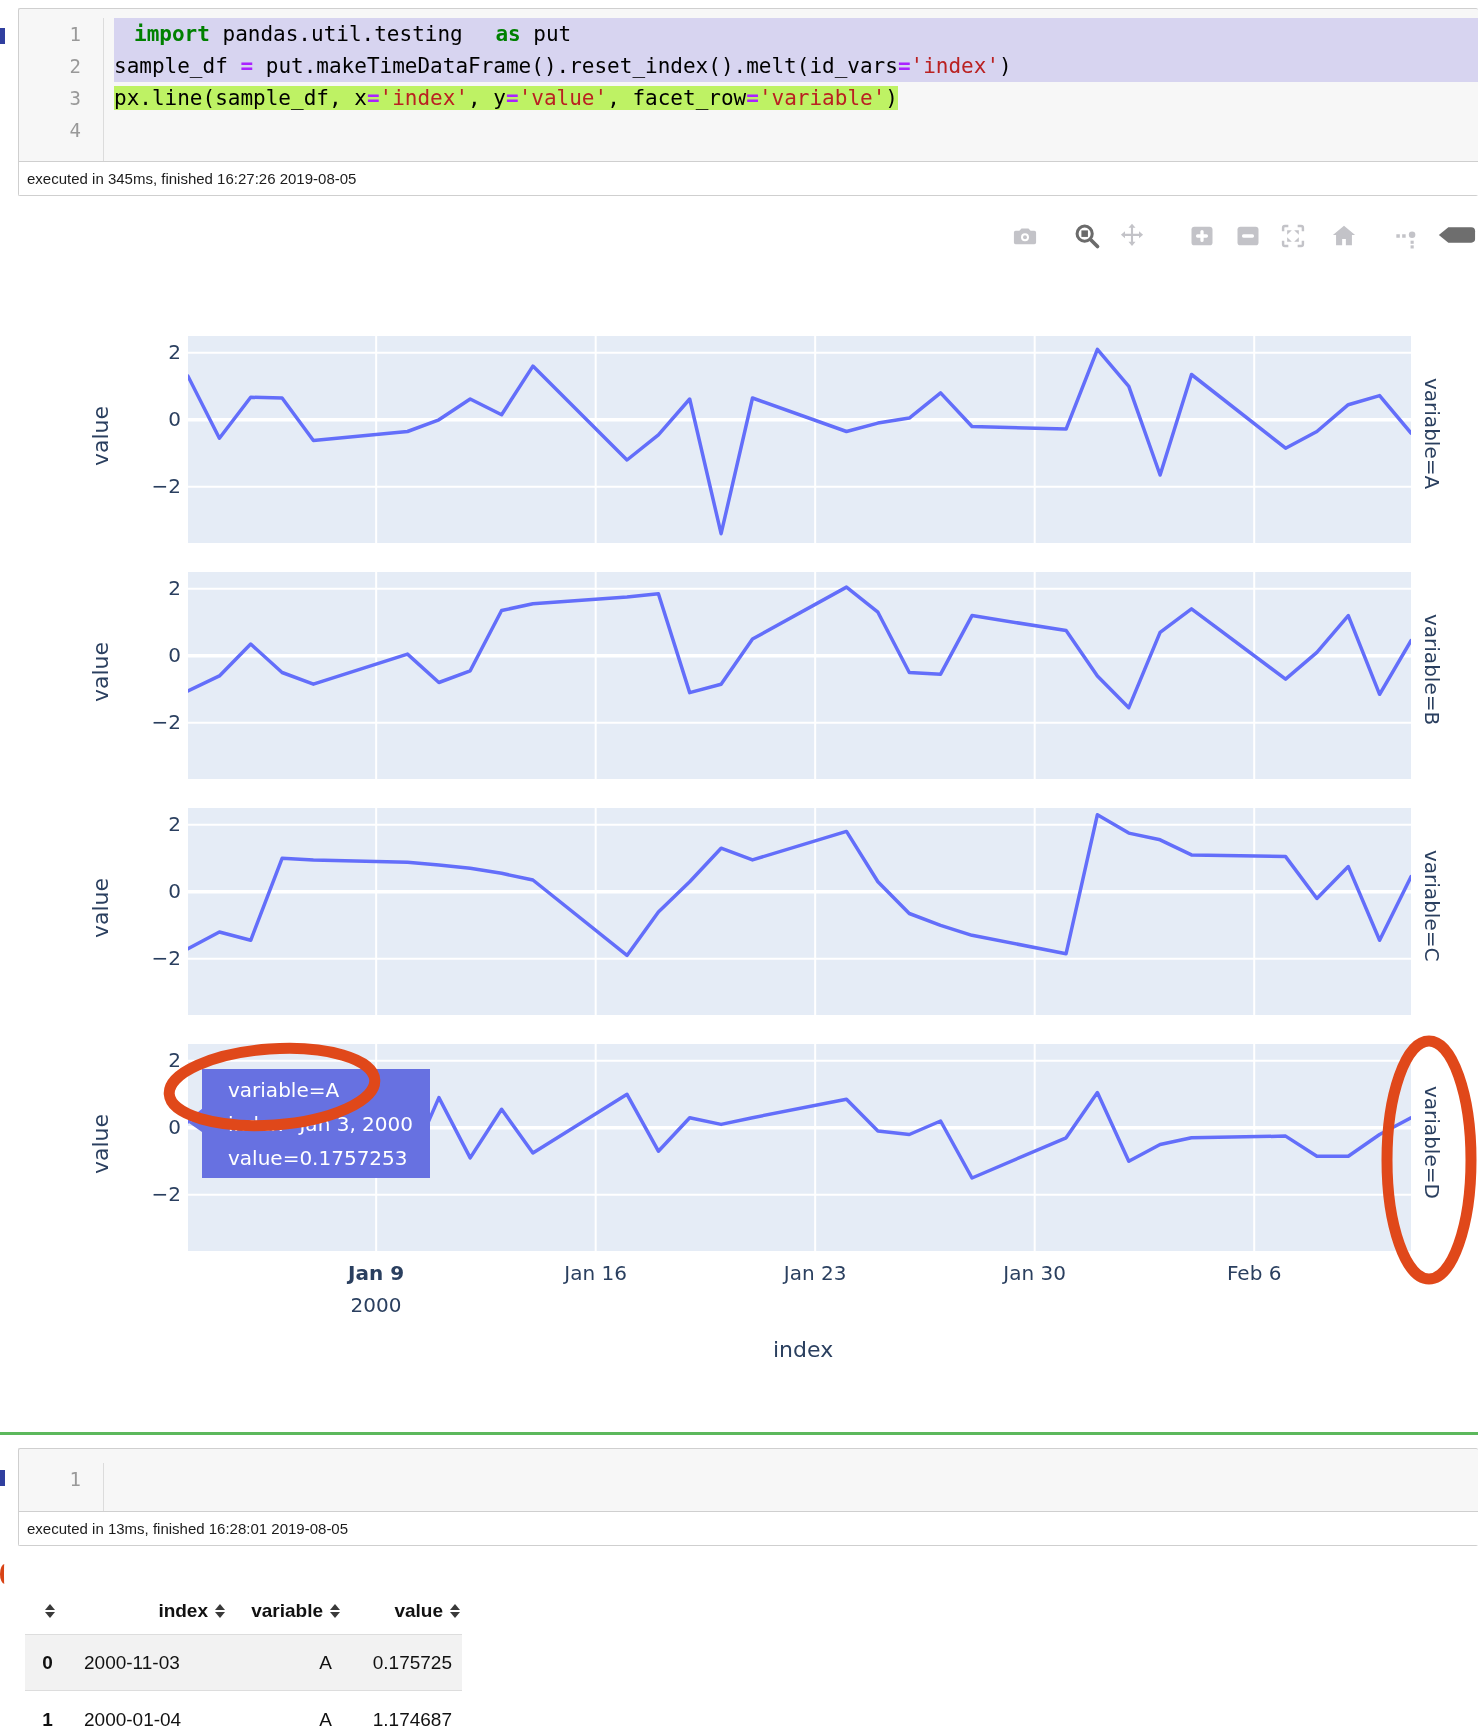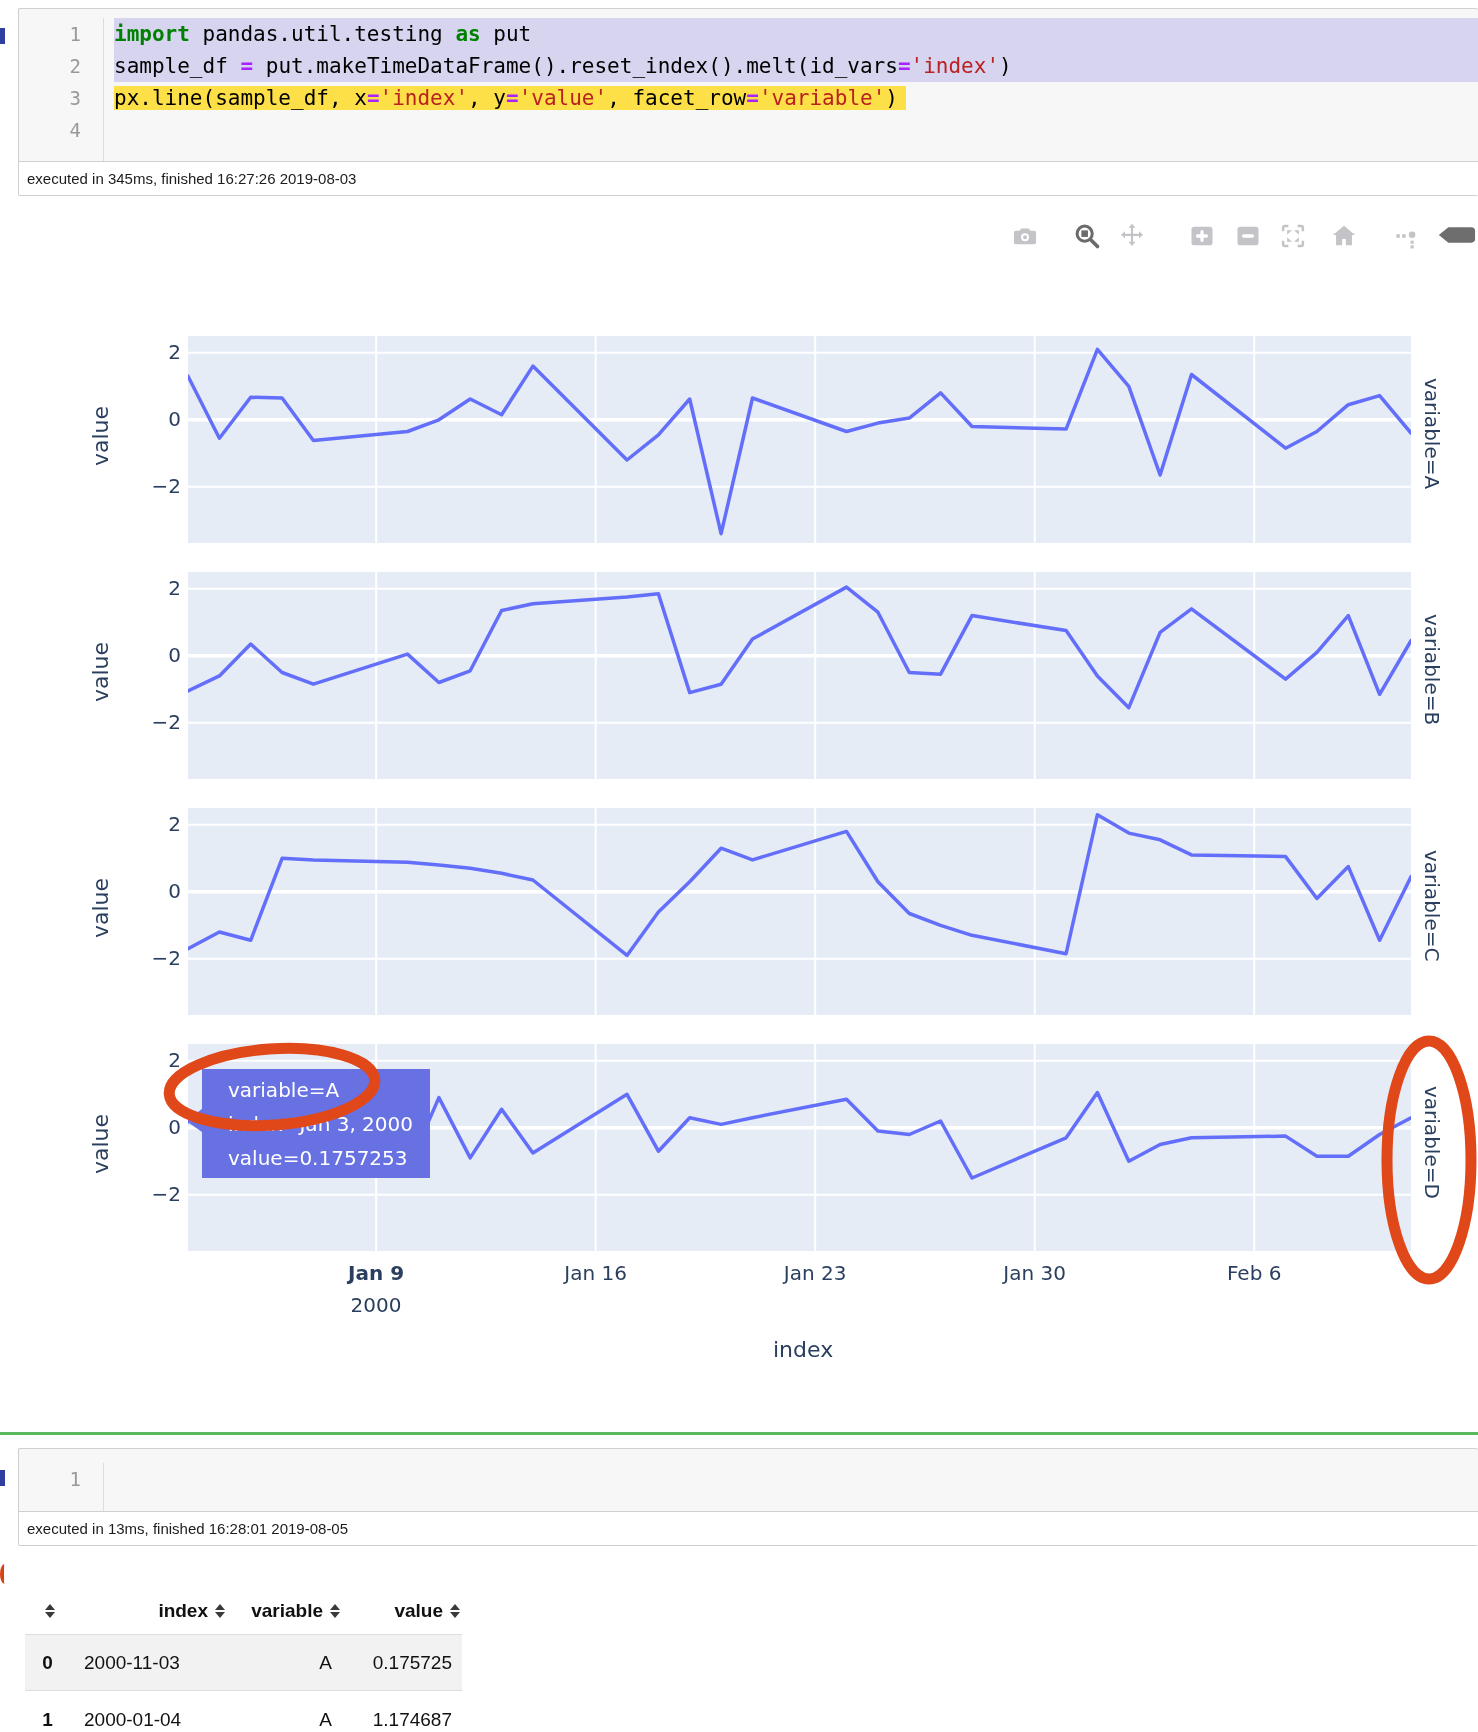--- a/index.html
+++ b/index.html
@@ -14,22 +14,22 @@
           border-right:none; border-radius:2px; background:#f7f7f7; }
   .cell-input { position:relative; display:flex; width:100%; }
   .gutter { width:85px; background:#f7f7f7; border-right:1px solid #dcdcdc;
             flex:none; color:#999; font-family:"DejaVu Sans Mono",monospace;
             font-size:19px; }
   .gutter .ln { height:32px; line-height:32px; text-align:right; padding-right:22px; }
   .codearea { flex:1; font-family:"DejaVu Sans Mono",monospace; font-size:21px;
               padding-left:10px; }
   .codeline { height:32px; line-height:32px; white-space:pre; }
   .codeline.sel-full { background:#d7d4f0; }
-  .codeline.sel-text > .seltext { background:#fde047; padding-right:8px; }
-  .tk-kw { color:#008000; font-weight:bold; }
+  .codeline.sel-text > .seltext { background:#bef264; padding-right:0; }
+  .tk-kw { color:#008000; font-weight:bold;margin-left:20px; }
   .tk-op { color:#aa22ff; font-weight:bold; }
   .tk-st { color:#ba2121; }
   .tk-pr { color:#008000; }
   .cell-status { border-top:1px solid #cfcfcf; background:#fff; height:34px;
                  line-height:34px; font-size:15px; color:#1c1c1c; padding-left:8px; }
 
   
   .mb-btn { position:absolute; width:34px; height:30px; color:#c3c3c8; }
   .mb-btn svg { width:28px; height:28px; display:block; margin:0 auto; }
   .mb-btn.active { color:#6b6b6b; }
@@ -88,21 +88,21 @@
           <div class="ln">2</div>
           <div class="ln">3</div>
           <div class="ln">4</div>
         </div>
       <div class="codearea" id="code1">
           <div class="codeline sel-full"><span class="tk-kw">import</span><span> pandas.util.testing </span><span class="tk-kw">as</span><span> put</span></div>
           <div class="codeline sel-full"><span>sample_df </span><span class="tk-op">=</span><span> put.makeTimeDataFrame().reset_index().melt(id_vars</span><span class="tk-op">=</span><span class="tk-st">'index'</span><span>)</span></div>
           <div class="codeline sel-text"><span class="seltext"><span>px.line(sample_df, x</span><span class="tk-op">=</span><span class="tk-st">'index'</span><span>, y</span><span class="tk-op">=</span><span class="tk-st">'value'</span><span>, facet_row</span><span class="tk-op">=</span><span class="tk-st">'variable'</span><span>)</span></span></div>
         </div>
     </div>
-    <div class="cell-status">executed in 345ms, finished 16:27:26 2019-08-03</div>
+    <div class="cell-status">executed in 345ms, finished 16:27:26 2019-08-05</div>
   </div>
 
   <div id="modebar">
       <div class="mb-btn" title="Download plot as png" style="left: 1008px; top: 222px;">
         <svg viewBox="0 0 24 24" fill="currentColor">
           <path d="M4 7.5h3.2L9 5.5h6l1.8 2H20c.8 0 1.5.7 1.5 1.5v8.5c0 .8-.7 1.5-1.5 1.5H4c-.8 0-1.5-.7-1.5-1.5V9c0-.8.7-1.5 1.5-1.5z"></path>
           <circle cx="12" cy="13" r="3.4" fill="#fff"></circle>
           <circle cx="12" cy="13" r="1.7"></circle>
         </svg>
       </div>

